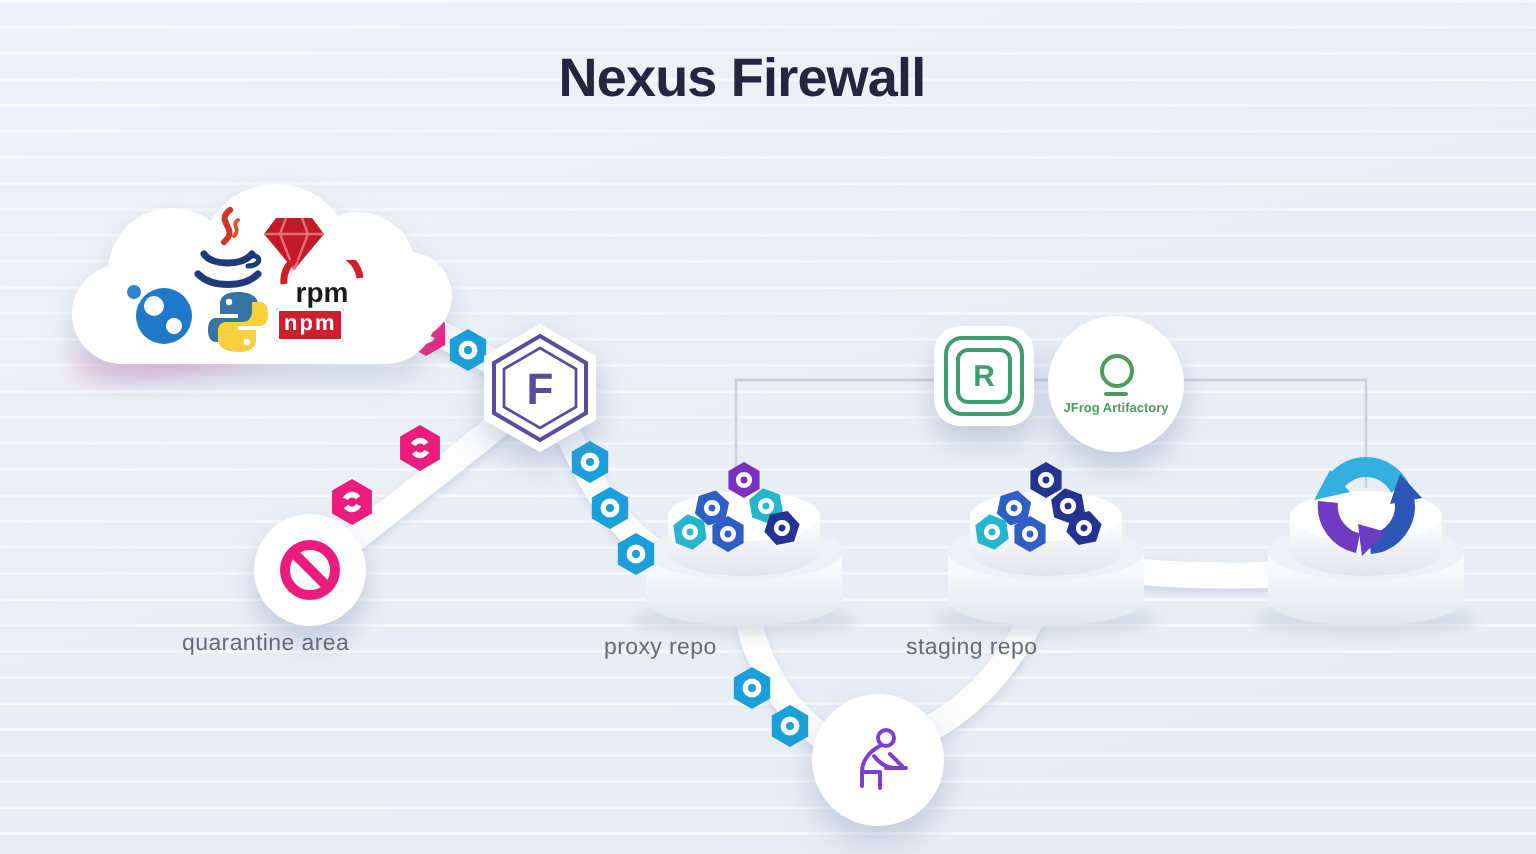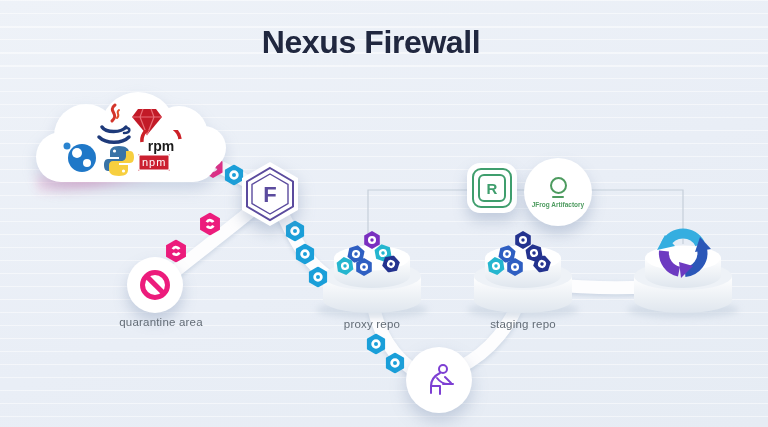--- a/index.html
+++ b/index.html
@@ -5,33 +5,33 @@
   html,body{margin:0;padding:0;}
   body{font-family:"Liberation Sans", sans-serif;}
   .stage{
     position:relative;width:768px;height:427px;overflow:hidden;
     background:
       repeating-linear-gradient(180deg, rgba(255,255,255,.5) 0 1.5px, rgba(255,255,255,0) 1.5px 13px),
       linear-gradient(160deg,#eef2f8 0%,#e9eef6 55%,#e6ecf4 100%);
   }
   .title{
     position:absolute;left:0;top:24px;width:742px;text-align:center;
-    font-size:32px;font-weight:800;letter-spacing:-.4px;color:#20273f;
+    font-size:27px;font-weight:800;letter-spacing:-.4px;color:#20273f;
   }
   .svg-layer{position:absolute;left:0;top:0;pointer-events:none;}
   
   .cloud{position:absolute;left:34px;top:92px;width:192px;height:96px;}
   .cloud-glow{position:absolute;left:2px;top:68px;width:140px;height:30px;
     background:radial-gradient(ellipse at 40% 50%, rgba(236,28,124,.38), rgba(236,28,124,0) 70%);
     filter:blur(5px);transform:rotate(-7deg);}
   .puff{position:absolute;background:#fff;border-radius:50%;}
   .cloud-body{position:absolute;left:2px;top:40px;width:182px;height:50px;background:#fff;border-radius:26px;}
   .cloud-shadow{filter:drop-shadow(0 7px 7px rgba(130,150,185,.30));position:absolute;inset:0;}
   .logo{position:absolute;}
-  .npm-chip{background:#cb2030;color:#fff;font-weight:400;font-size:11px;line-height:17px;
+  .npm-chip{background:#cb2030;color:#fff;font-weight:700;font-size:11px;line-height:17px;
     padding:0 4px;border-radius:2px;box-shadow:inset 0 0 0 1.5px #fff, inset 0 0 0 3px #cb2030;letter-spacing:1px;}
   
   .badge{position:absolute;display:flex;align-items:center;justify-content:center;}
   .f-letter{position:absolute;left:0;top:0;width:100%;height:100%;display:flex;align-items:center;justify-content:center;
     font-size:22px;font-weight:700;color:#5b4b9e;padding-top:2px;box-sizing:border-box;}
   .r-badge{left:467px;top:163px;width:50px;height:50px;background:#fff;border-radius:13px;
     box-shadow:0 8px 14px rgba(120,140,175,.35);}
   .r-outline{width:36px;height:36px;border:2px solid #3f9e6d;border-radius:9px;display:flex;align-items:center;justify-content:center;}
   .r-inner{width:24px;height:24px;border:2px solid #3f9e6d;border-radius:6px;display:flex;align-items:center;justify-content:center;
     font-size:15px;font-weight:700;color:#3f9e6d;}
@@ -41,21 +41,21 @@
   .jfrog-base{width:12px;height:2px;background:#4d9b5f;margin-top:2px;border-radius:1px;}
   .jfrog-label{margin-top:3px;font-size:6.5px;font-weight:700;color:#4d9b5f;text-align:center;}
   .quarantine{left:127px;top:257px;width:56px;height:56px;background:#fff;border-radius:50%;
     box-shadow:0 8px 14px rgba(120,140,175,.35);}
   .no-entry{position:relative;width:30px;height:30px;border:5px solid #ec1c7c;border-radius:50%;box-sizing:border-box;}
   .no-entry::after{content:"";position:absolute;left:50%;top:50%;width:4.5px;height:26px;background:#ec1c7c;
     transform:translate(-50%,-50%) rotate(-45deg);}
   .dev-circle{left:406px;top:347px;width:66px;height:66px;background:#fff;border-radius:50%;
     box-shadow:0 8px 16px rgba(120,140,175,.35);}
   
-  .node-label{position:absolute;width:140px;text-align:center;font-size:11.5px;color:#636c76;letter-spacing:.2px;}
+  .node-label{position:absolute;width:140px;text-align:left;font-size:11.5px;color:#636c76;letter-spacing:.2px;}
 </style>
 </head>
 <body>
 
 <div class="stage">
 
   <svg class="svg-layer" width="768" height="427" viewBox="0 0 768 427">
     <defs>
       <linearGradient id="side" x1="0" y1="0" x2="0" y2="1">
         <stop offset="0" stop-color="#ffffff"></stop>

